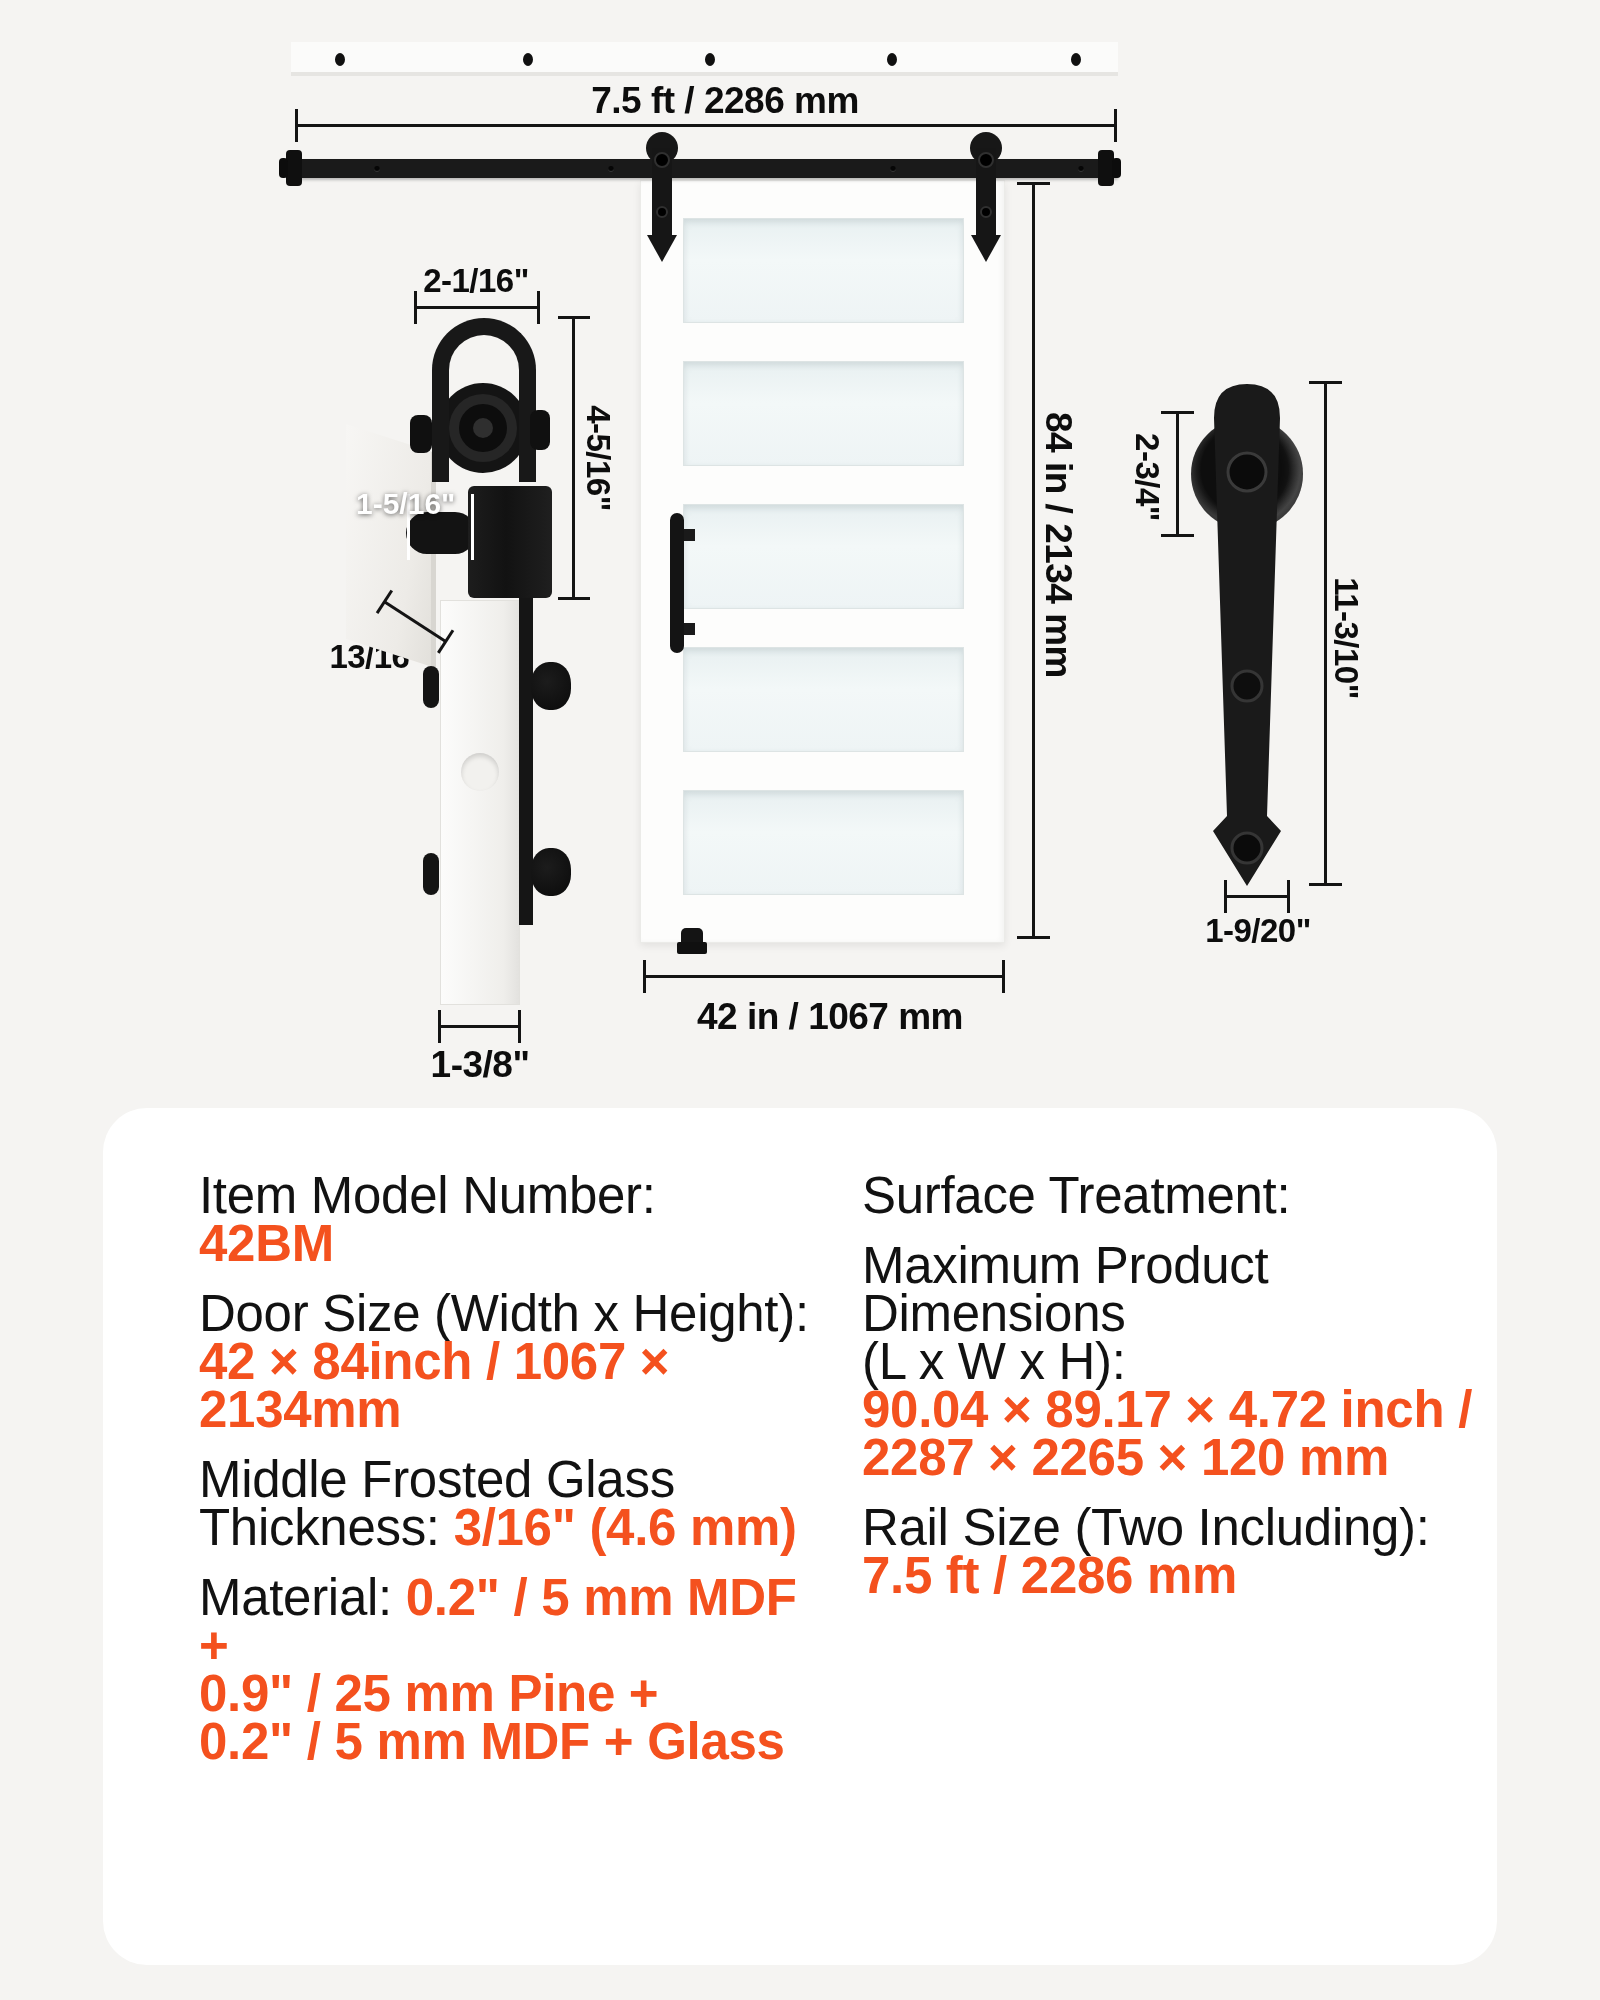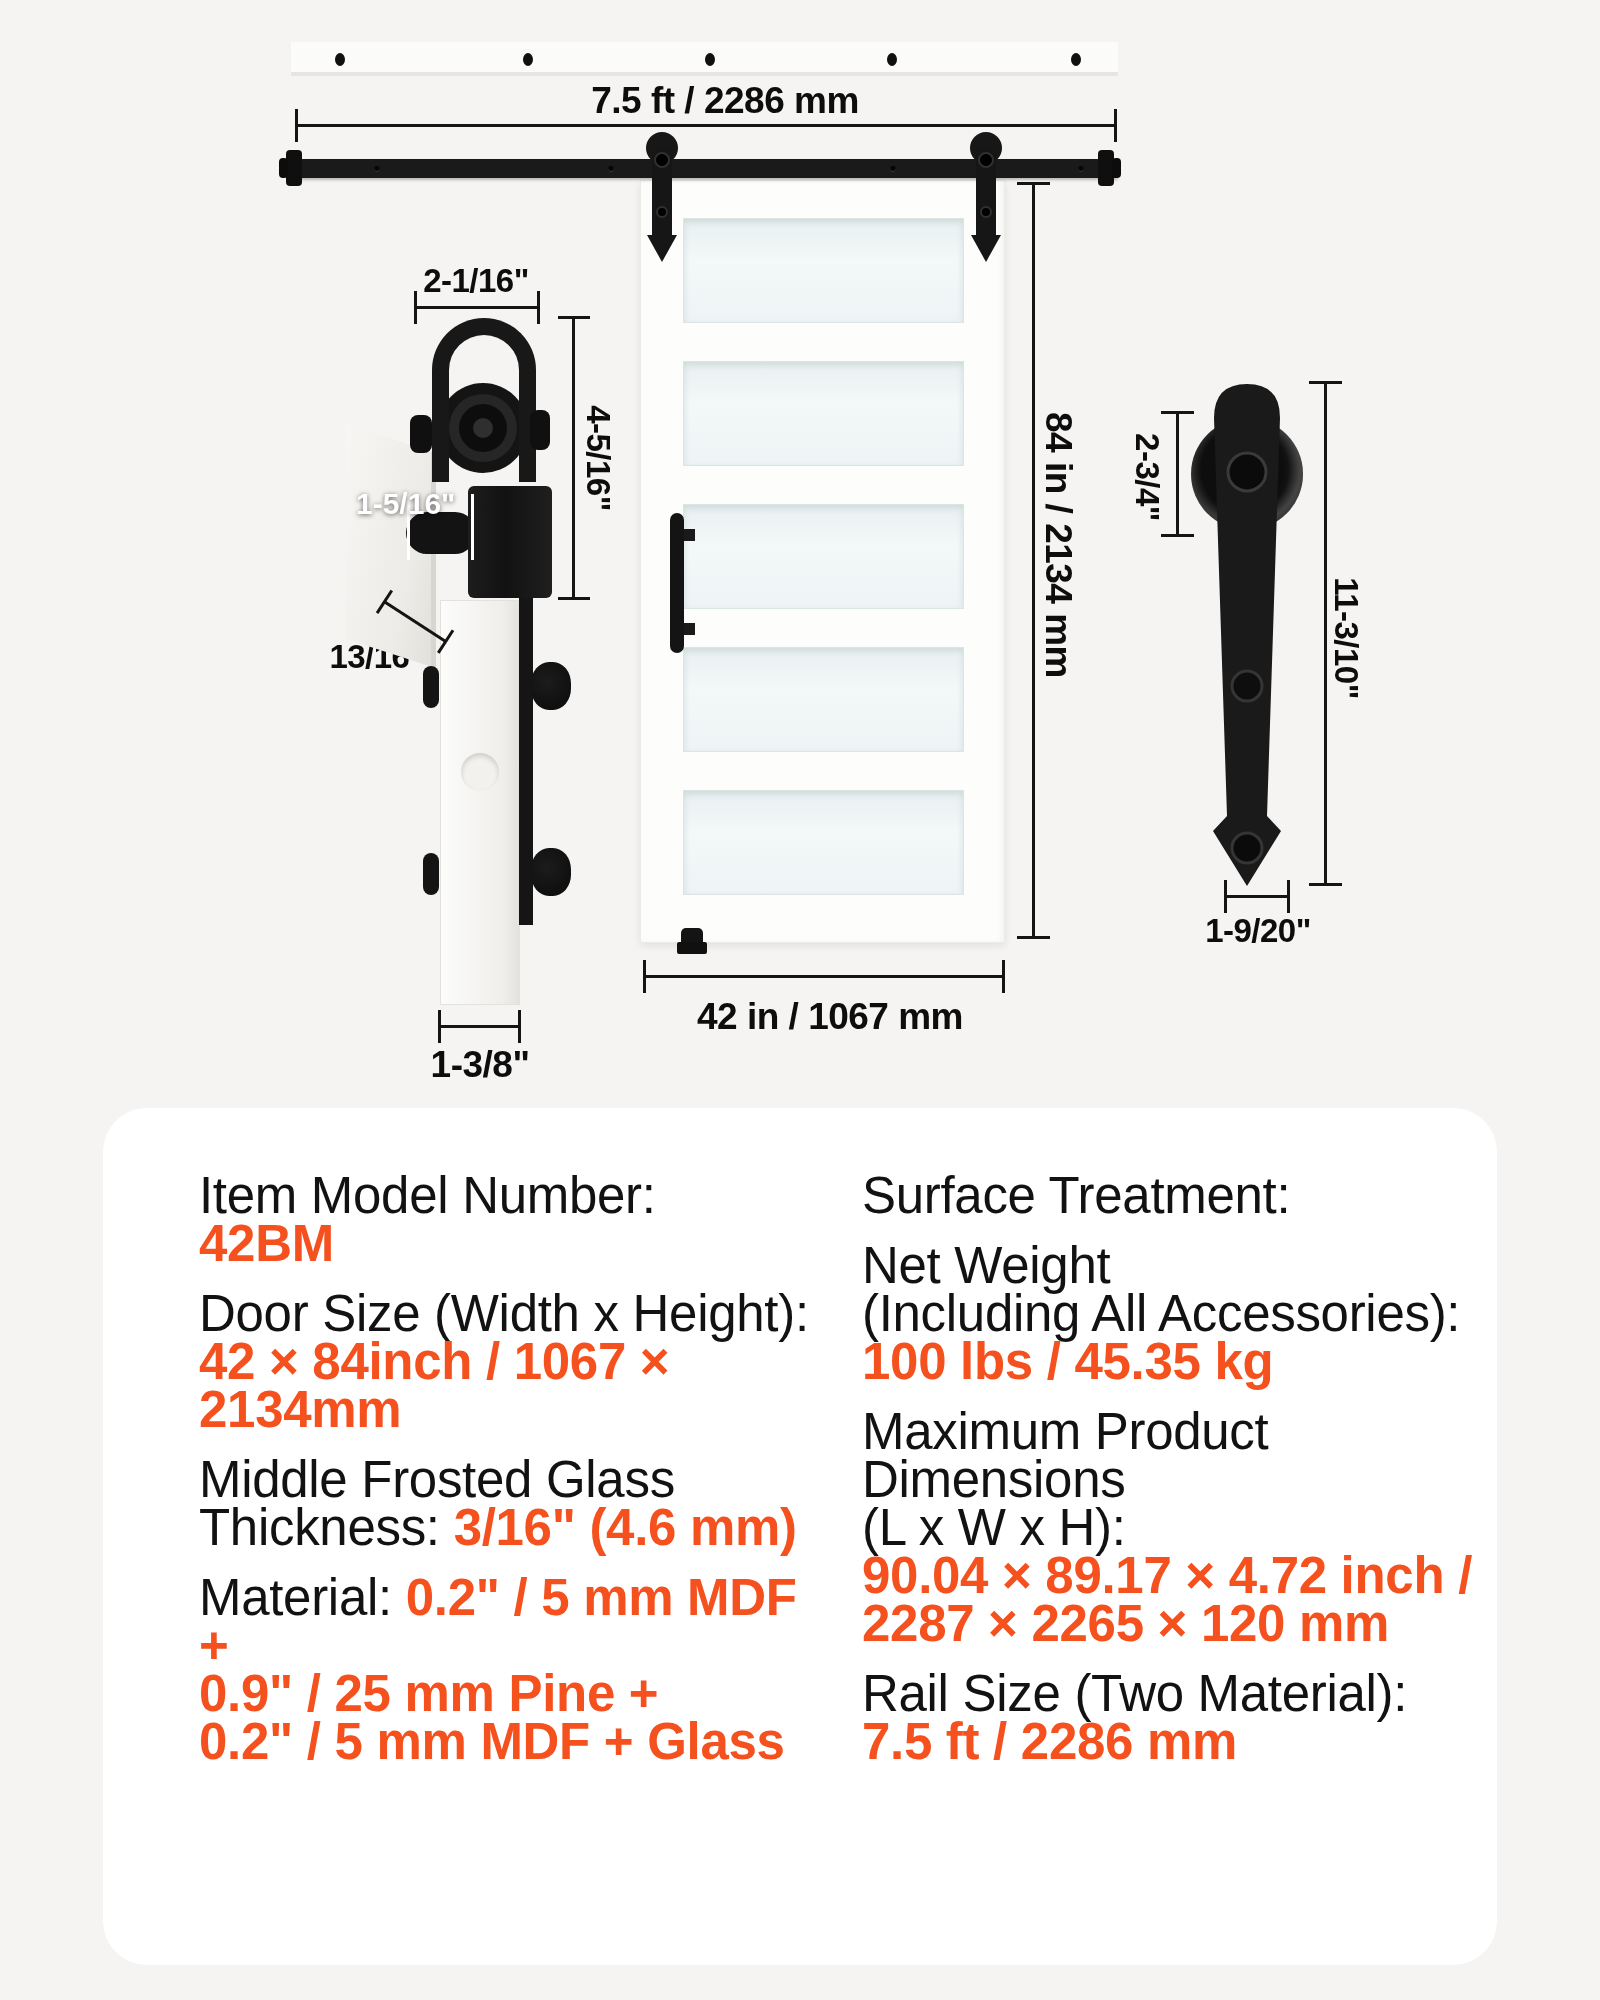--- a/index.html
+++ b/index.html
@@ -334,24 +334,21 @@
     <div class="spec-item"><span class="lbl">Middle Frosted Glass
 Thickness: </span><span class="val">3/16" (4.6 mm)</span></div>
     <div class="spec-item"><span class="lbl">Material: </span><span class="val">0.2" / 5 mm MDF +
 0.9" / 25 mm Pine +
 0.2" / 5 mm MDF + Glass</span></div>
   </div>
 
   <div class="spec-col right">
     <div class="spec-item"><span class="lbl">Surface Treatment:
 </span></div>
-    <div class="spec-item"><span class="lbl">Net Weight
-(Including All Accessories):
-</span><span class="val">100 lbs / 45.35 kg</span></div>
     <div class="spec-item"><span class="lbl">Maximum Product Dimensions
 (L x W x H):
 </span><span class="val">90.04 × 89.17 × 4.72 inch /
 2287 × 2265 × 120 mm</span></div>
-    <div class="spec-item"><span class="lbl">Rail Size (Two Material):
+    <div class="spec-item"><span class="lbl">Rail Size (Two Including):
 </span><span class="val">7.5 ft / 2286 mm</span></div>
   </div>
 
 </div>
 
 </body></html>

